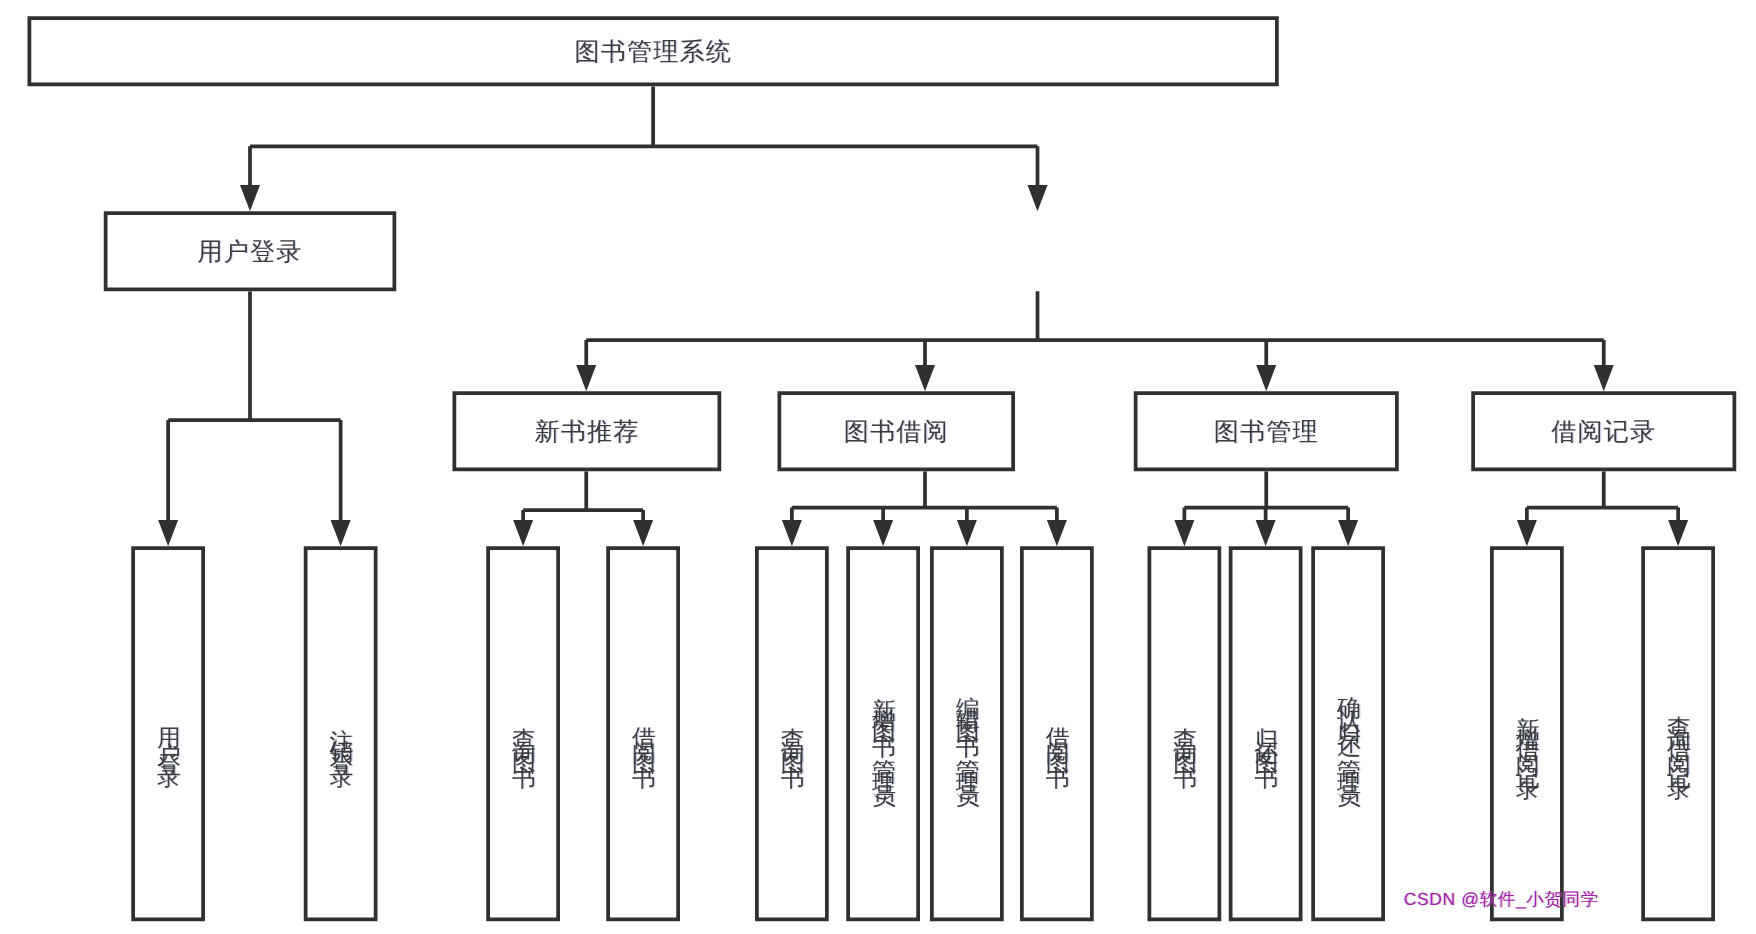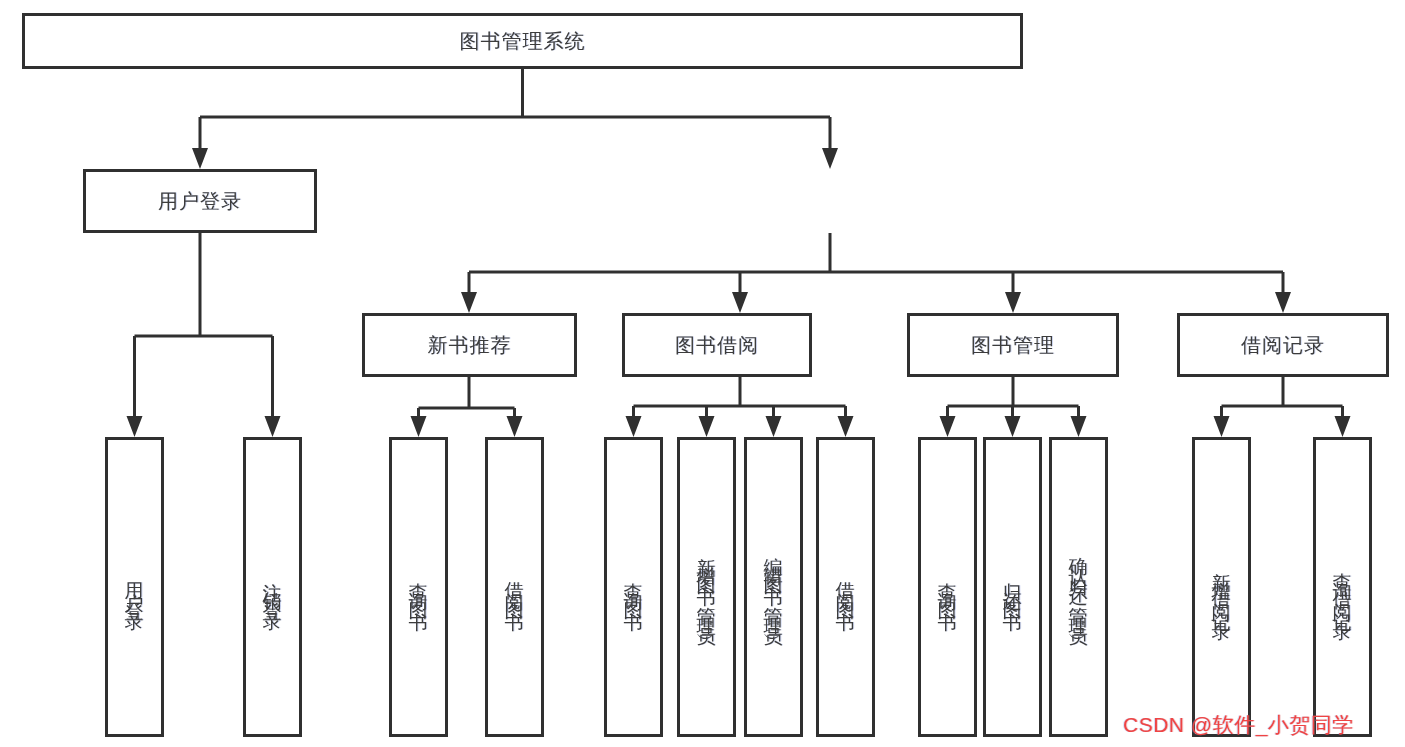--- a/index.html
+++ b/index.html
@@ -34,22 +34,22 @@
     text-orientation: mixed;
     font-size: 19px;
     letter-spacing: 10px;
     line-height: 1;
     text-shadow: 1px 0 0 rgba(90,120,210,0.28);
   }
   .watermark {
     position: absolute;
     left: 1123px;
     top: 711px;
-    font-size: 21px;
-    color: #ef4444;
+    font-size: 14px;
+    color: #a21caf;
     letter-spacing: 0.5px;
     white-space: nowrap;
     text-shadow: 1px 0 0 rgba(220,110,110,0.35), -1px 0 0 rgba(120,150,230,0.3);
     z-index: 5;
   }
 </style>
 </head>
 <body>
 
 <div class="canvas">

